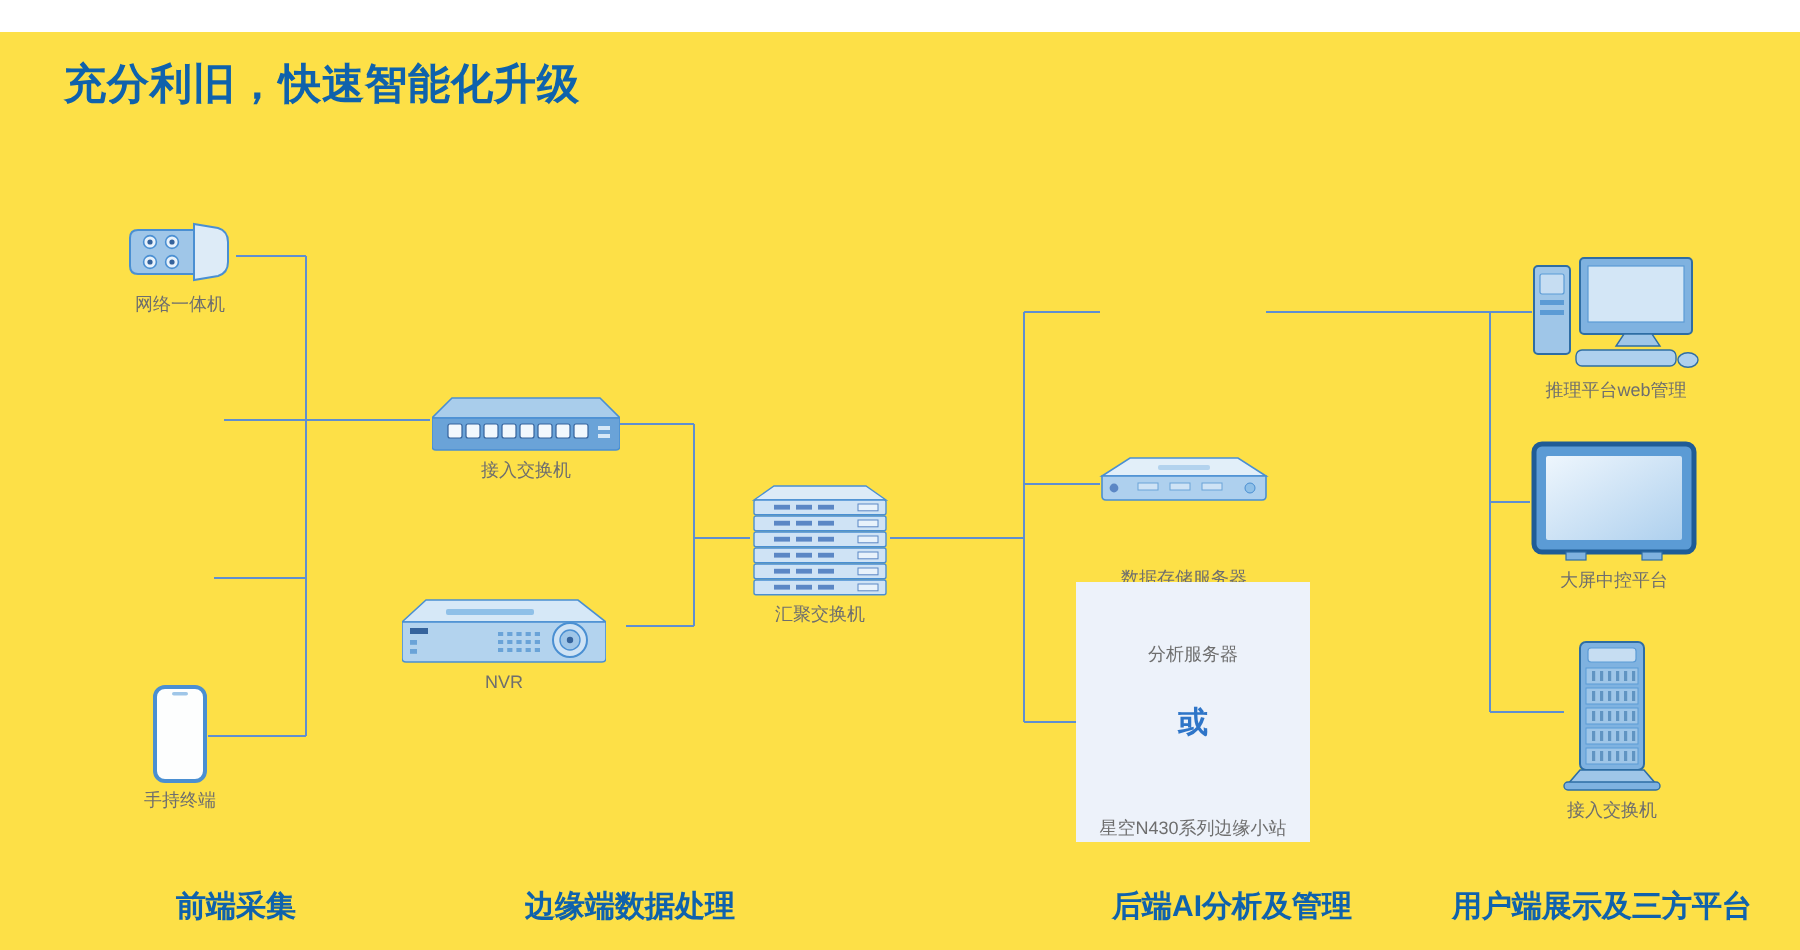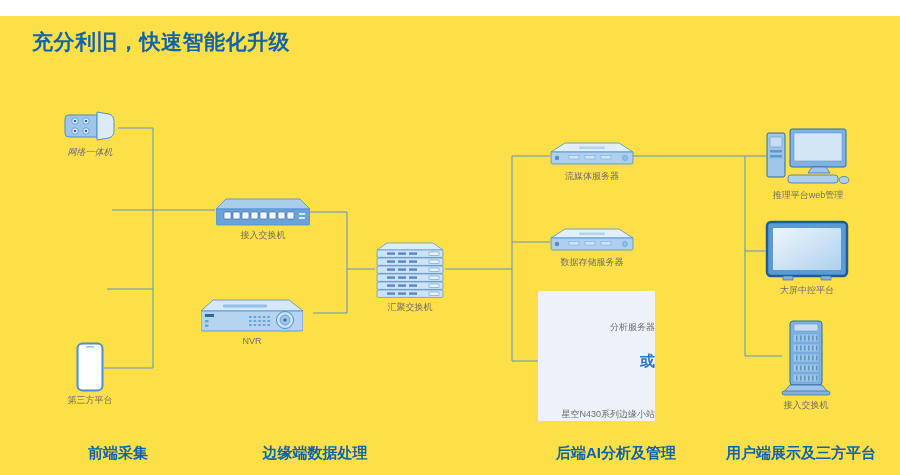--- a/index.html
+++ b/index.html
@@ -2,41 +2,41 @@
 <html><head>
 <meta charset="utf-8">
 <style>
   html,body{margin:0;padding:0;background:#ffffff;}
   .stage{position:relative;width:900px;height:475px;background:#fde047;overflow:hidden;
          font-family:"Liberation Sans","DejaVu Sans",sans-serif;margin-top:16px;}
   .page-title{position:absolute;left:32px;top:12px;font-size:21px;font-weight:700;color:#0f62ac;letter-spacing:.5px;}
   .wires{position:absolute;left:0;top:0;}
   .device{position:absolute;display:flex;flex-direction:column;align-items:center;}
   .dev-label{font-size:9px;color:#6e6e6e;margin-top:2px;white-space:nowrap;text-align:center;}
-  .panel{position:absolute;background:#edf2fa;display:flex;flex-direction:column;align-items:flex-end;gap:15px;}
+  .panel{position:absolute;background:#edf2fa;display:flex;flex-direction:column;align-items:center;gap:15px;}
   .panel .dev-label{margin-top:3px;}
   .or-label{font-size:15px;font-weight:700;color:#2e75c8;margin:3px 0 4px 0;}
   .footer-label{position:absolute;top:428px;transform:translateX(-50%);font-size:15px;font-weight:700;color:#0f62ac;white-space:nowrap;}
   svg{display:block;}
 </style>
 </head>
 <body>
 
 <div class="stage">
 
   <div class="page-title">充分利旧，快速智能化升级</div>
 
   <svg class="wires" width="900" height="475">
     <path d="M118,112 H153 M153,112 V352 M112,194 H215 M107,273 H153 M104,352 H153
              M308,196 H347 M347,196 V297 M313,297 H347 M347,253 H375
              M445,253 H512 M512,140 V345 M512,140 H550 M512,226 H550 M512,345 H538
              M633,140 H745 M745,140 V340 M745,140 H766 M745,235 H765 M745,340 H782" fill="none" stroke="#5f8fd0" stroke-width="1"></path>
   </svg>
 
-  <div class="device" style="left:58px;top:92px;width:64px;font-style:italic;">
+  <div class="device" style="left:58px;top:92px;width:64px;">
     <svg width="62" height="36" viewBox="0 0 62 36">
       <path d="M10 7 Q6 7 6 11 L6 25 Q6 29 10 29 L38 29 L38 7 Z" fill="#9fc6e8" stroke="#4a8fd2"></path>
       <path d="M38 4 L50 6 Q55 7.5 55 13 L55 23 Q55 28.5 50 30 L38 32 Z" fill="#ddebf7" stroke="#4a8fd2"></path>
       <circle cx="16" cy="13" r="3.2" fill="#e8f2fb" stroke="#4a8fd2" stroke-width=".8"></circle>
       <circle cx="27" cy="13" r="3.2" fill="#e8f2fb" stroke="#4a8fd2" stroke-width=".8"></circle>
       <circle cx="16" cy="23" r="3.2" fill="#e8f2fb" stroke="#4a8fd2" stroke-width=".8"></circle>
       <circle cx="27" cy="23" r="3.2" fill="#e8f2fb" stroke="#4a8fd2" stroke-width=".8"></circle>
       <circle cx="16" cy="13" r="1.3" fill="#35639c"></circle>
         <circle cx="27" cy="13" r="1.3" fill="#35639c"></circle>
       <circle cx="16" cy="23" r="1.3" fill="#35639c"></circle>
@@ -45,21 +45,21 @@
     <div class="dev-label">网络一体机</div>
   </div>
 
 
 
   <div class="device" style="left:74px;top:326px;width:32px;">
     <svg width="28" height="50" viewBox="0 0 28 50">
       <rect x="1.5" y="1.5" width="25" height="47" rx="5" fill="#fdfefe" stroke="#4a8fd2" stroke-width="2"></rect>
       <rect x="10" y="4" width="8" height="1.8" rx=".9" fill="#9fc6e8"></rect>
     </svg>
-    <div class="dev-label">第三方平台</div>
+    <div class="dev-label">手持终端</div>
   </div>
 
   <div class="device" style="left:215px;top:181px;width:96px;">
     <svg width="94" height="30" viewBox="0 0 94 30">
       <polygon points="10,2 84,2 94,12 0,12" fill="#a9cdeb" stroke="#4a8fd2" stroke-width=".8"></polygon>
       <path d="M0 12 H94 V26 Q94 28 92 28 H2 Q0 28 0 26 Z" fill="#6aa3d8" stroke="#4a8fd2" stroke-width=".8"></path>
       <rect x="8" y="15" width="7" height="7" rx="1" fill="#f2f8fd" stroke="#35639c" stroke-width=".6"></rect>
       <rect x="17" y="15" width="7" height="7" rx="1" fill="#f2f8fd" stroke="#35639c" stroke-width=".6"></rect>
       <rect x="26" y="15" width="7" height="7" rx="1" fill="#f2f8fd" stroke="#35639c" stroke-width=".6"></rect>
       <rect x="35" y="15" width="7" height="7" rx="1" fill="#f2f8fd" stroke="#35639c" stroke-width=".6"></rect>
@@ -120,35 +120,22 @@
       <use href="#slabA" y="8"></use>
       <use href="#slabA" y="16"></use>
       <use href="#slabA" y="24"></use>
       <use href="#slabA" y="32"></use>
       <use href="#slabA" y="40"></use>
       <use href="#slabA" y="48"></use>
     </svg>
     <div class="dev-label">汇聚交换机</div>
   </div>
 
-  <div class="device" style="left:548px;top:126px;width:88px;">
-    <svg width="86" height="26" viewBox="0 0 86 26">
-      <polygon points="16,1 70,1 84,10 2,10" fill="#e2eff9" stroke="#4a8fd2" stroke-width=".8"></polygon>
-      <rect x="30" y="4.5" width="26" height="2.5" rx="1" fill="#b3d3ee"></rect>
-      <path d="M2 10 H84 V20 Q84 22 82 22 H4 Q2 22 2 20 Z" fill="#aed0ee" stroke="#4a8fd2" stroke-width=".8"></path>
-      <circle cx="8" cy="16" r="2.2" fill="#5b87c5"></circle>
-      <rect x="20" y="13.5" width="10" height="3.5" fill="#cfe3f5" stroke="#6aa3d8" stroke-width=".5"></rect>
-      <rect x="36" y="13.5" width="10" height="3.5" fill="#cfe3f5" stroke="#6aa3d8" stroke-width=".5"></rect>
-      <rect x="52" y="13.5" width="10" height="3.5" fill="#cfe3f5" stroke="#6aa3d8" stroke-width=".5"></rect>
-      <circle cx="76" cy="16" r="2.5" fill="#8fc0e8" stroke="#4a8fd2" stroke-width=".5"></circle>
-    </svg>
-    <div class="dev-label">流媒体服务器</div>
-  </div>
-
-  <div class="device" style="left:548px;top:212px;width:88px;">
+
+  <div class="device" style="left:548px;top:212px;width:88px;gap:27px;">
     <svg width="86" height="26" viewBox="0 0 86 26">
       <polygon points="16,1 70,1 84,10 2,10" fill="#e2eff9" stroke="#4a8fd2" stroke-width=".8"></polygon>
       <rect x="30" y="4.5" width="26" height="2.5" rx="1" fill="#b3d3ee"></rect>
       <path d="M2 10 H84 V20 Q84 22 82 22 H4 Q2 22 2 20 Z" fill="#aed0ee" stroke="#4a8fd2" stroke-width=".8"></path>
       <circle cx="8" cy="16" r="2.2" fill="#5b87c5"></circle>
       <rect x="20" y="13.5" width="10" height="3.5" fill="#cfe3f5" stroke="#6aa3d8" stroke-width=".5"></rect>
       <rect x="36" y="13.5" width="10" height="3.5" fill="#cfe3f5" stroke="#6aa3d8" stroke-width=".5"></rect>
       <rect x="52" y="13.5" width="10" height="3.5" fill="#cfe3f5" stroke="#6aa3d8" stroke-width=".5"></rect>
       <circle cx="76" cy="16" r="2.5" fill="#8fc0e8" stroke="#4a8fd2" stroke-width=".5"></circle>
     </svg>

